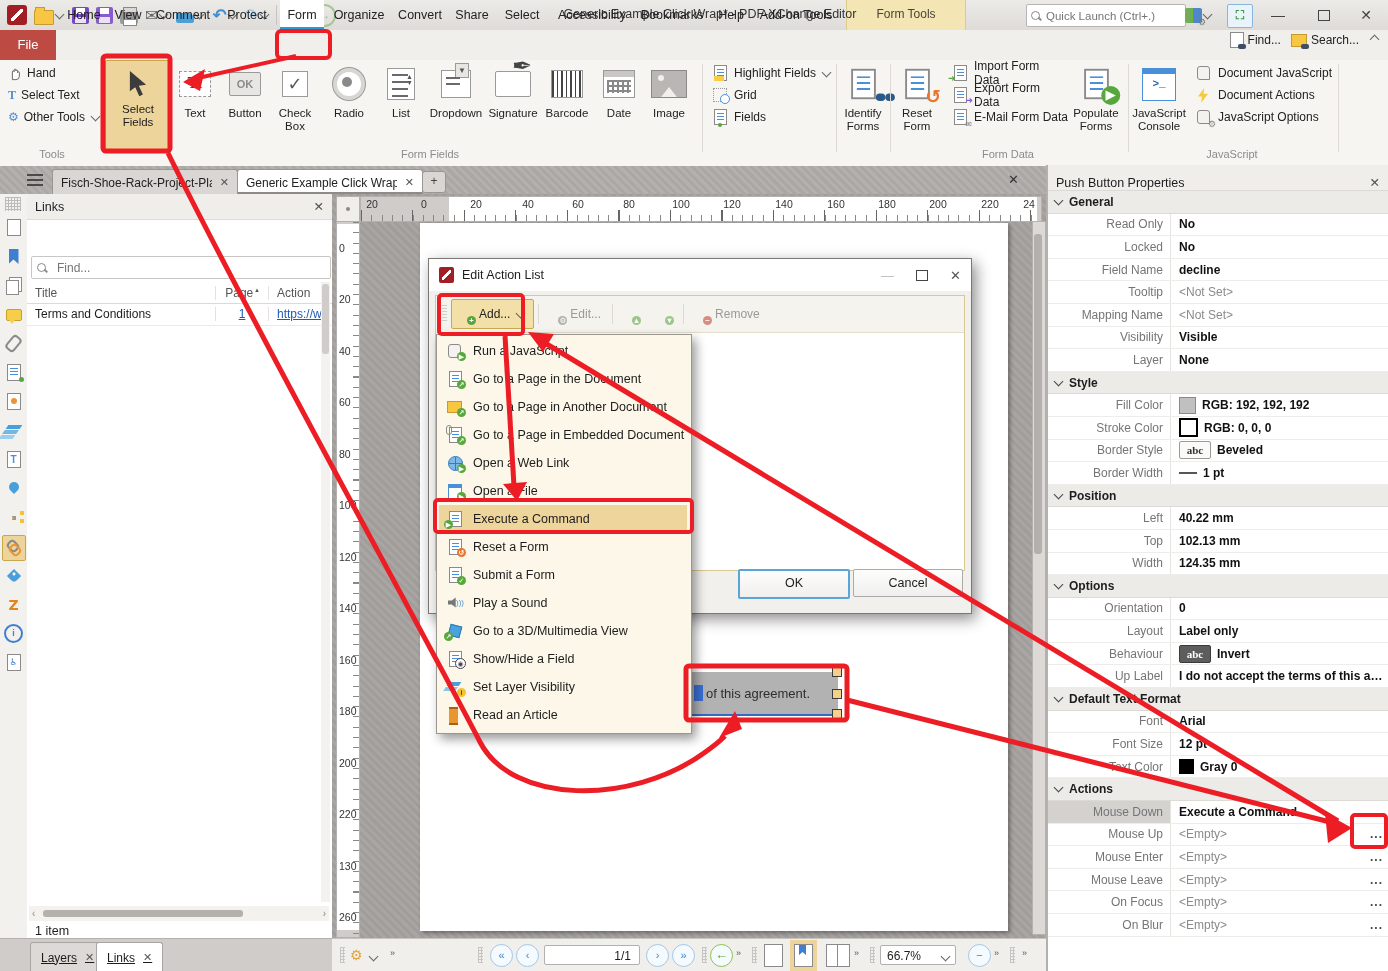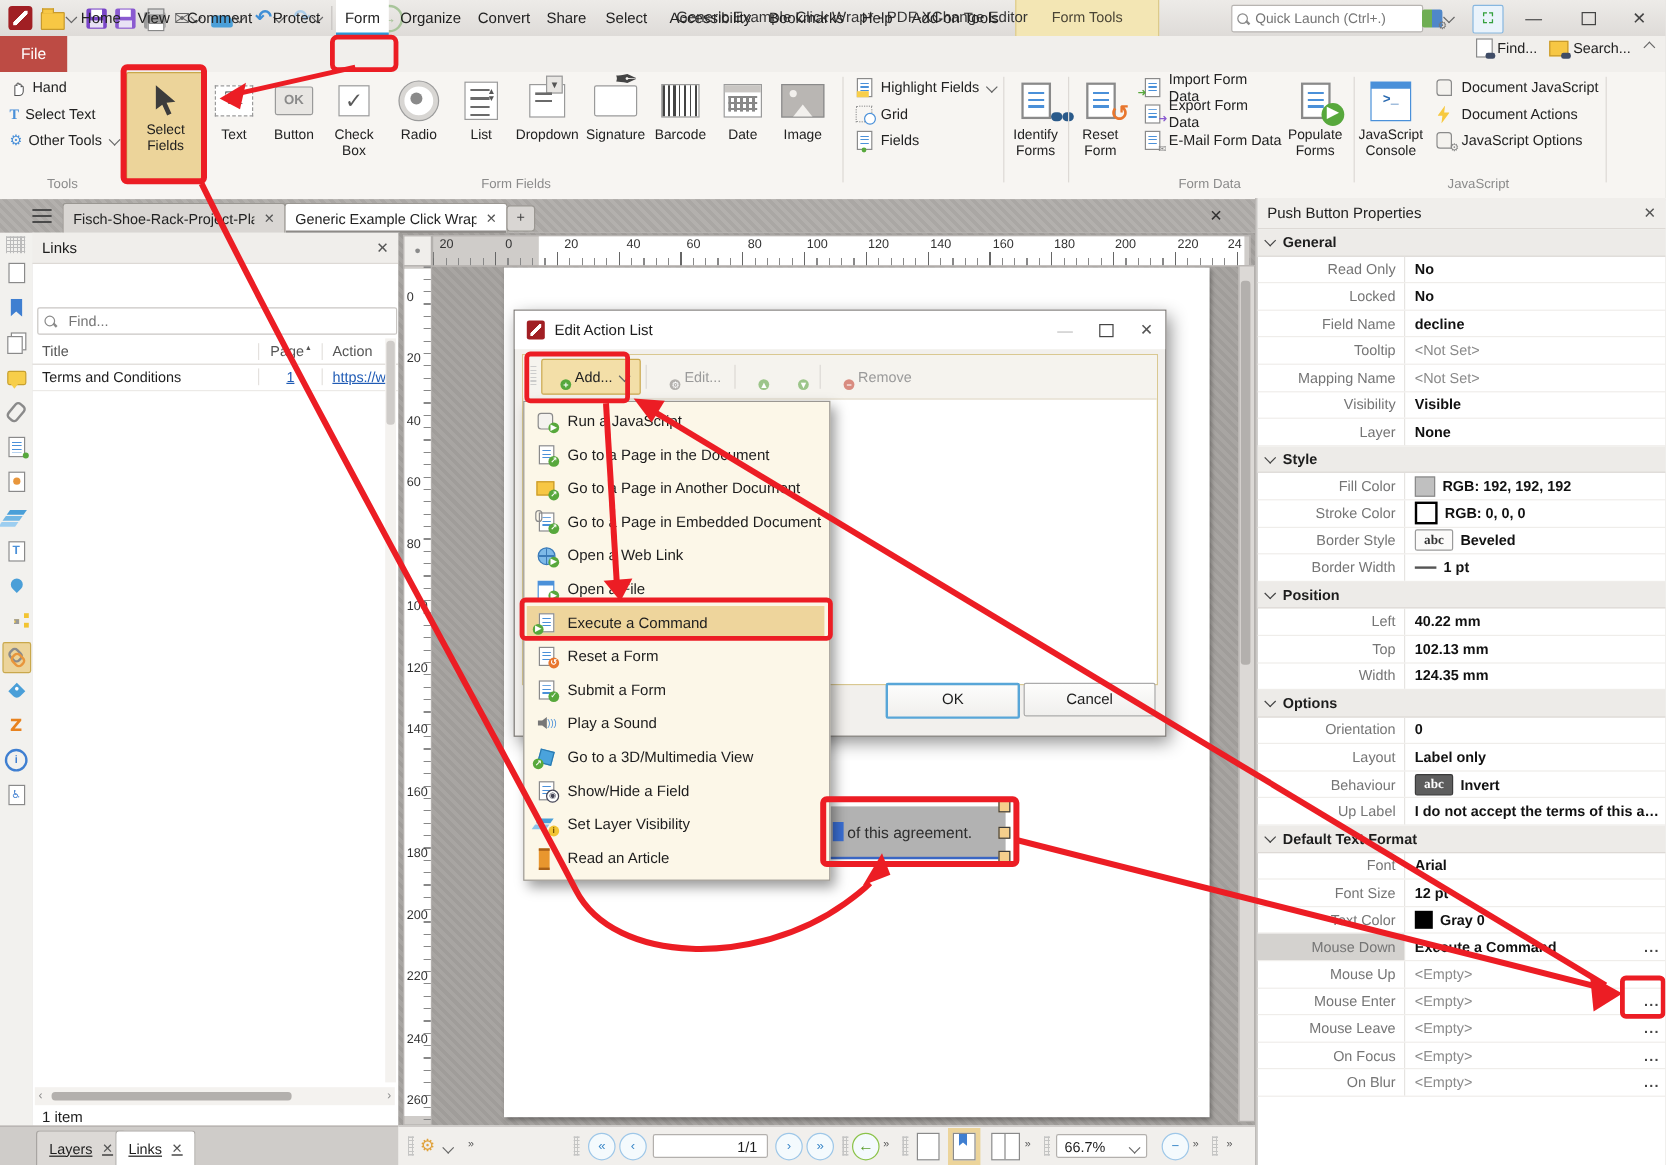--- a/index.html
+++ b/index.html
@@ -198,21 +198,21 @@
   .navc{position:absolute;top:5px;width:21px;height:21px;border-radius:50%;border:1px solid #9ec7e8;background:#f4fafd;color:#3a87c8;text-align:center;line-height:20px;font-size:11px;}
   .navc.grn{border-color:#8bc34a;color:#5a9e2f;font-size:13px;}
   .grip{position:absolute;top:8px;width:5px;height:16px;background:repeating-linear-gradient(#bbb 0 1px,transparent 1px 3px),repeating-linear-gradient(90deg,#bbb 0 1px,transparent 1px 3px);opacity:.8;}
   .dblchev{position:absolute;top:9px;font-size:9px;color:#555;letter-spacing:-2px;}
   .pgfield{position:absolute;top:6px;width:96px;height:20px;background:#fff;border:1px solid #b3b0ad;border-radius:2px;font-size:12px;text-align:right;line-height:20px;padding-right:8px;box-sizing:border-box;}
   .zfield{position:absolute;top:6px;width:76px;height:20px;background:#fff;border:1px solid #b3b0ad;border-radius:2px;font-size:12px;line-height:20px;padding-left:6px;box-sizing:border-box;}
   .pgico{position:absolute;top:5px;width:17px;height:21px;background:#fff;border:1px solid #8a8a8a;}
   .pgico.selbg{box-shadow:0 0 0 4px #ecd49a;}
   
   .ppanel{left:1047px;top:165px;width:341px;height:806px;background:#fff;border-left:1px solid #b3b0ad;box-sizing:border-box;}
-  .pphead{height:25px;background:#f0eeeb;border-bottom:1px solid #ddd9d5;display:flex;align-items:center;padding:0 8px;justify-content:space-between;font-size:12.5px;}
+  .pphead{height:25px;background:#f0eeeb;border-bottom:1px solid #ddd9d5;display:flex;align-items:flex-end;padding:0 8px;justify-content:space-between;font-size:12.5px;}
   .psec{height:22.6px;background:#edebe8;border-bottom:1px solid #ddd9d5;display:flex;align-items:center;gap:7px;padding-left:7px;font-weight:bold;font-size:12px;box-sizing:border-box;}
   .chev{width:6px;height:6px;border-left:1.6px solid #444;border-bottom:1.6px solid #444;transform:rotate(-45deg);margin-bottom:3px;}
   .prow{height:22.6px;border-bottom:1px solid #efedea;display:flex;align-items:center;font-size:12px;position:relative;box-sizing:border-box;}
   .pl{width:122px;text-align:right;padding-right:7px;color:#757575;flex:0 0 122px;box-sizing:border-box;}
   .pl.sel{background:#d4d2cf;height:100%;display:flex;align-items:center;justify-content:flex-end;}
   .pv{border-left:1px solid #e6e4e1;padding-left:8px;flex:1;display:flex;align-items:center;gap:6px;height:100%;font-weight:600;color:#111;overflow:hidden;white-space:nowrap;}
   .pv .muted{font-weight:400;color:#8a8a8a;}
   .swatch{width:15px;height:15px;display:inline-block;flex:0 0 15px;}
   .abcbtn{display:inline-block;width:30px;height:16px;border:1px solid #9a9a9a;background:#fbfaf9;color:#333;font-family:"Liberation Serif",serif;font-size:11px;font-weight:bold;text-align:center;line-height:16px;border-radius:2px;}
   .abcbtn.dark{background:#5d5d5d;color:#fff;border-color:#3a3a3a;}
@@ -674,21 +674,21 @@
       <span class="vnum" style="top:123px">40</span>
       <span class="vnum" style="top:174px">60</span>
       <span class="vnum" style="top:226px">80</span>
       <span class="vnum" style="top:277px">100</span>
       <span class="vnum" style="top:329px">120</span>
       <span class="vnum" style="top:380px">140</span>
       <span class="vnum" style="top:432px">160</span>
       <span class="vnum" style="top:483px">180</span>
       <span class="vnum" style="top:535px">200</span>
       <span class="vnum" style="top:586px">220</span>
-      <span class="vnum" style="top:638px">240</span>
+      <span class="vnum" style="top:638px">130</span>
       <span class="vnum" style="top:689px">260</span>
     </div>
     <div class="abs page"></div>
 
     <div class="abs agree">
       <span class="bluebit"></span>
       <span>of this agreement.</span>
       <span class="handle" style="right:-4px;top:-5px"></span>
       <span class="handle" style="right:-4px;top:17px"></span>
       <span class="handle" style="right:-4px;bottom:-5px"></span>
@@ -1042,20 +1042,24 @@
         </span>
       </div>
     <div class="prow">
         <span class="pl">Text Color</span>
         <span class="pv">
           <span class="swatch" style="background:#000"></span>
           <span>Gray 0</span>
         </span>
       </div>
 
+    <div class="psec">
+        <span class="chev"></span>
+        <span>Actions</span>
+      </div>
     <div class="prow">
         <span class="pl sel">Mouse Down</span>
         <span class="pv">
           <span style="font-weight:bold">Execute a Command</span>
         </span>
         <span class="pdots">...</span>
       </div>
     <div class="prow">
         <span class="pl">Mouse Up</span>
         <span class="pv">

